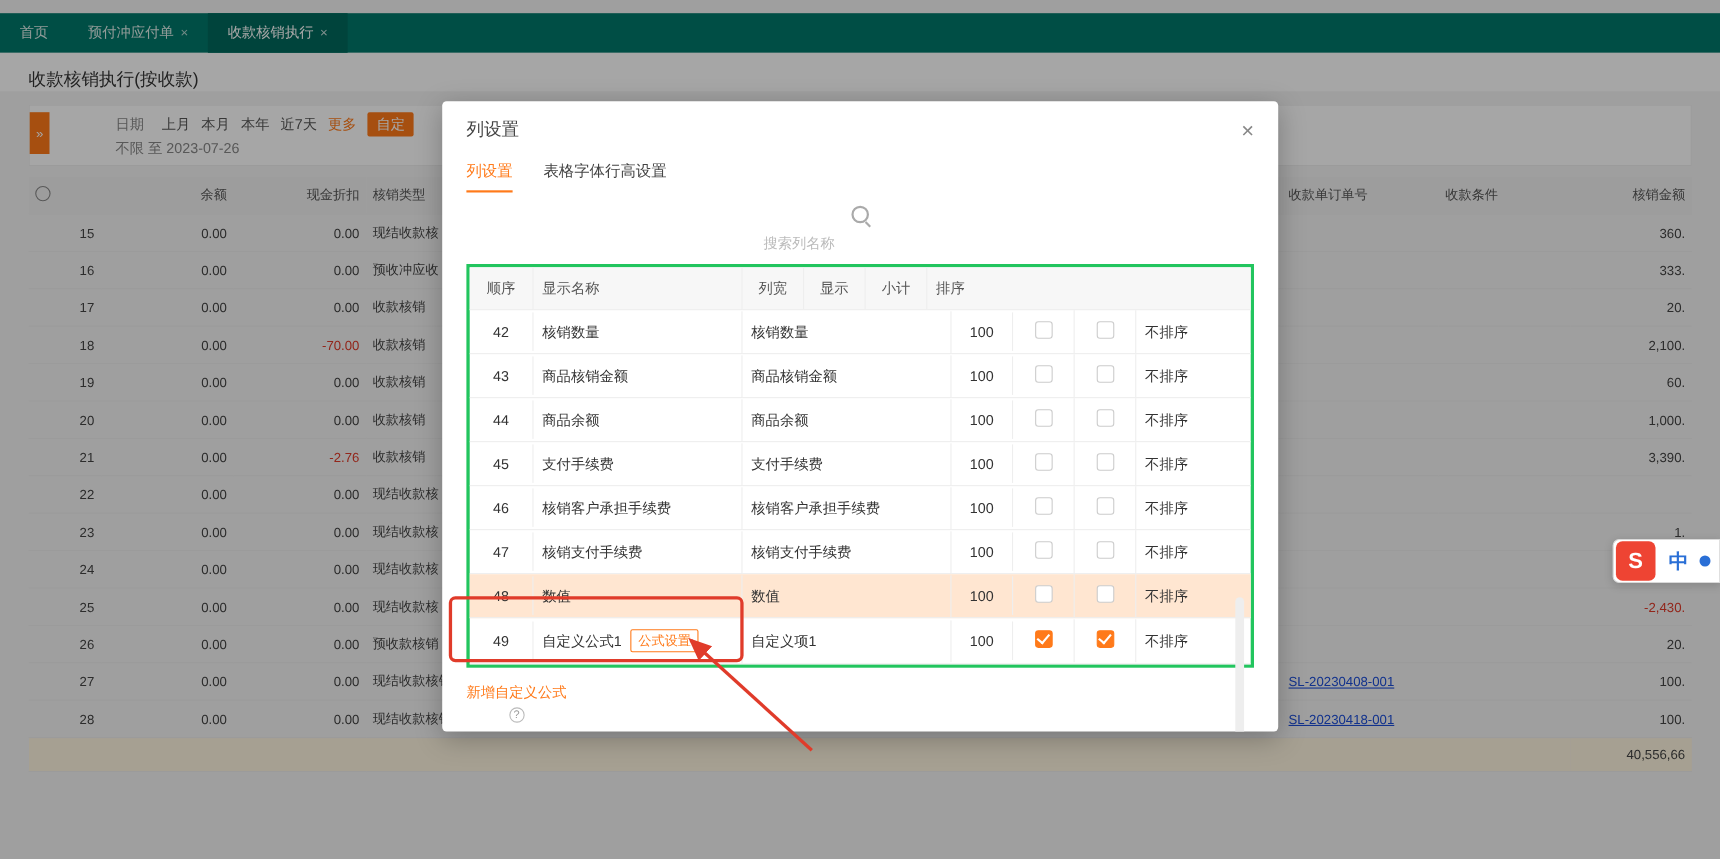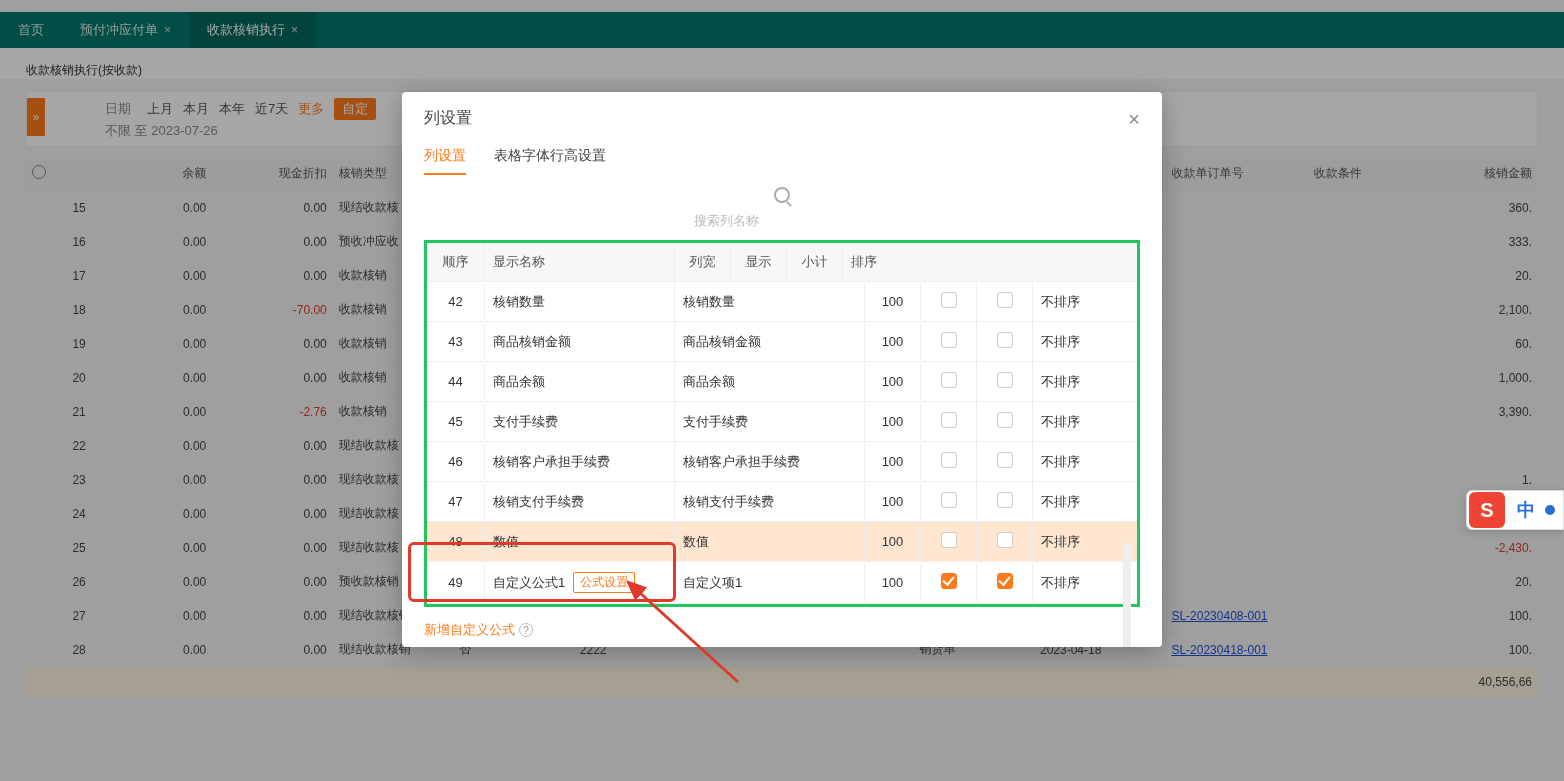--- a/index.html
+++ b/index.html
@@ -6,21 +6,21 @@
 body { background: #f5f5f5; font-size: 13px; color: #333; position: relative; overflow: hidden; width: 1564px; height: 781px; }
 
 
 .topbar { background: #00786a; height: 36px; display: flex; align-items: stretch; margin-top: 12px; }
 .topbar .tab { padding: 0 18px; display: flex; align-items: center; color: #dfeeea; font-size: 13px; cursor: pointer; }
 .topbar .tab.active { background: #00695c; color: #fff; }
 .topbar .tab .x { margin-left: 6px; font-size: 12px; opacity: .8; }
 
 
 .page { background: #fff; padding: 14px 26px 0 26px; }
-.page h1 { font-size: 12px; font-weight: 500; color: #333; margin-bottom: 12px; }
+.page h1 { font-size: 16px; font-weight: 500; color: #333; margin-bottom: 12px; }
 
 
 .filterwrap { background: #fff; border: 1px solid #eee; display: flex; align-items: flex-start; padding: 6px 0 6px 0; margin: 0 26px; }
 .expand-btn { width: 18px; height: 38px; background: #ff7a1a; color: #fff; display: flex; align-items: center; justify-content: center; font-size: 12px; margin-right: 60px; cursor: pointer; }
 .filters { display: flex; flex-direction: column; gap: 2px; }
 .filter-line { display: flex; align-items: center; gap: 10px; font-size: 13px; color: #555; }
 .filter-line .lbl { color: #888; margin-right: 6px; }
 .filter-line a { color: #555; cursor: pointer; }
 .filter-line a.more { color: #ff7a1a; }
 .filter-line .btn-custom { background: #ff7a1a; color: #fff; padding: 2px 8px; border-radius: 2px; font-size: 13px; }
@@ -67,21 +67,21 @@
 .cols-table .c-sub   { width: 56px; text-align: center; }
 .cols-table .c-sort  { flex: 1; border-right: none; }
 .cbx { display: inline-block; width: 16px; height: 16px; border: 1px solid #ccc; border-radius: 3px; background: #fff; position: relative; }
 .cbx.on { background: #ff7a1a; border-color: #ff7a1a; }
 .cbx.on::after { content: ""; position: absolute; left: 3px; top: 0px; width: 5px; height: 9px; border: 2px solid #fff; border-top: none; border-left: none; transform: rotate(40deg); }
 .name-with-btn { display: flex; align-items: center; gap: 8px; }
 .mini-btn { border: 1px solid #ff7a1a; color: #ff7a1a; background: #fff; font-size: 12px; padding: 1px 6px; border-radius: 2px; cursor: pointer; }
 .scroll-ind { position: absolute; right: 6px; top: 300px; width: 8px; height: 240px; background: #eee; border-radius: 4px; }
 
 .modal-foot { padding: 14px 22px 8px 22px; display: flex; align-items: center; justify-content: space-between; }
-.add-formula { color: #ff7a1a; font-size: 13px; cursor: pointer; display: flex; align-items: center; gap: 4px; }
+.add-formula { color: #ff7a1a; font-size: 13px; cursor: pointer; display: flex; align-items: center; gap: 4px; flex-direction: column; }
 .add-formula .q { display: inline-block; width: 14px; height: 14px; border: 1px solid #bbb; border-radius: 50%; font-size: 10px; text-align: center; line-height: 13px; color: #999; }
 .foot-btns { display: flex; gap: 10px; }
 .btn { padding: 7px 18px; border-radius: 3px; font-size: 13px; cursor: pointer; border: 1px solid #ddd; background: #fff; color: #555; }
 .btn.primary { background: #ff7a1a; border-color: #ff7a1a; color: #fff; }
 
 
 .callout { position: absolute; border: 3px solid #e03b2a; border-radius: 6px; pointer-events: none; }
 .arrow { position: absolute; pointer-events: none; }
 
 

